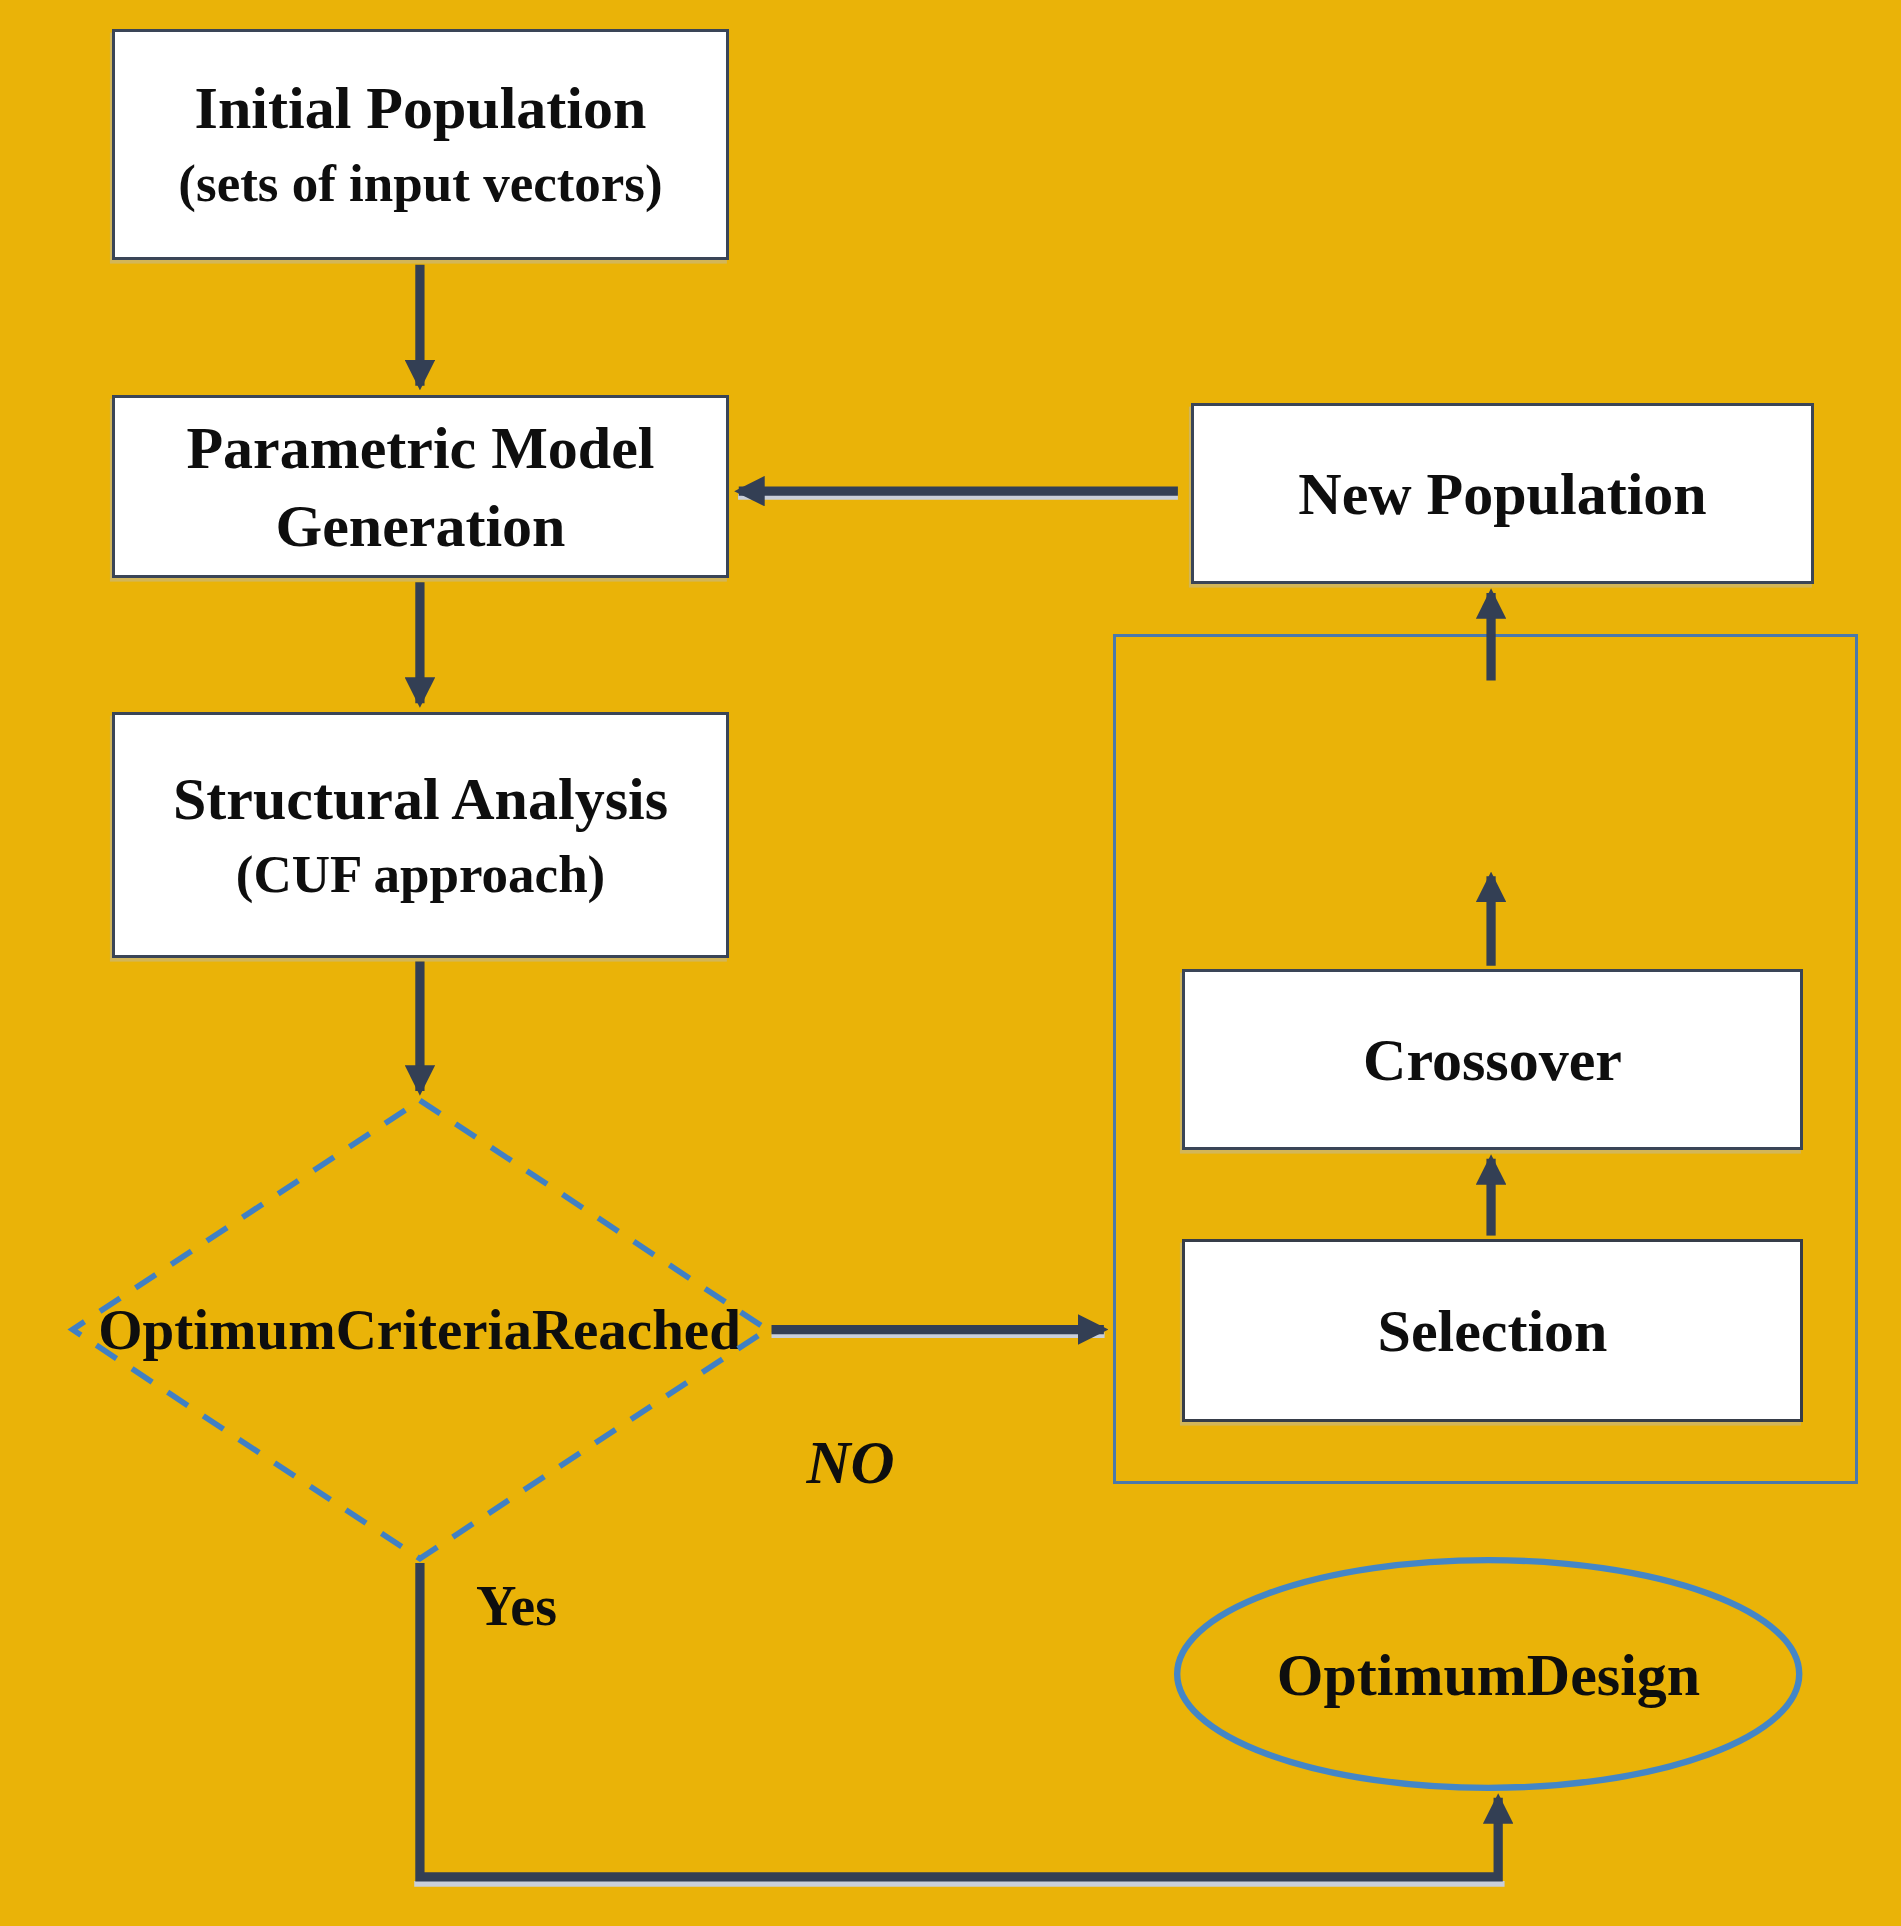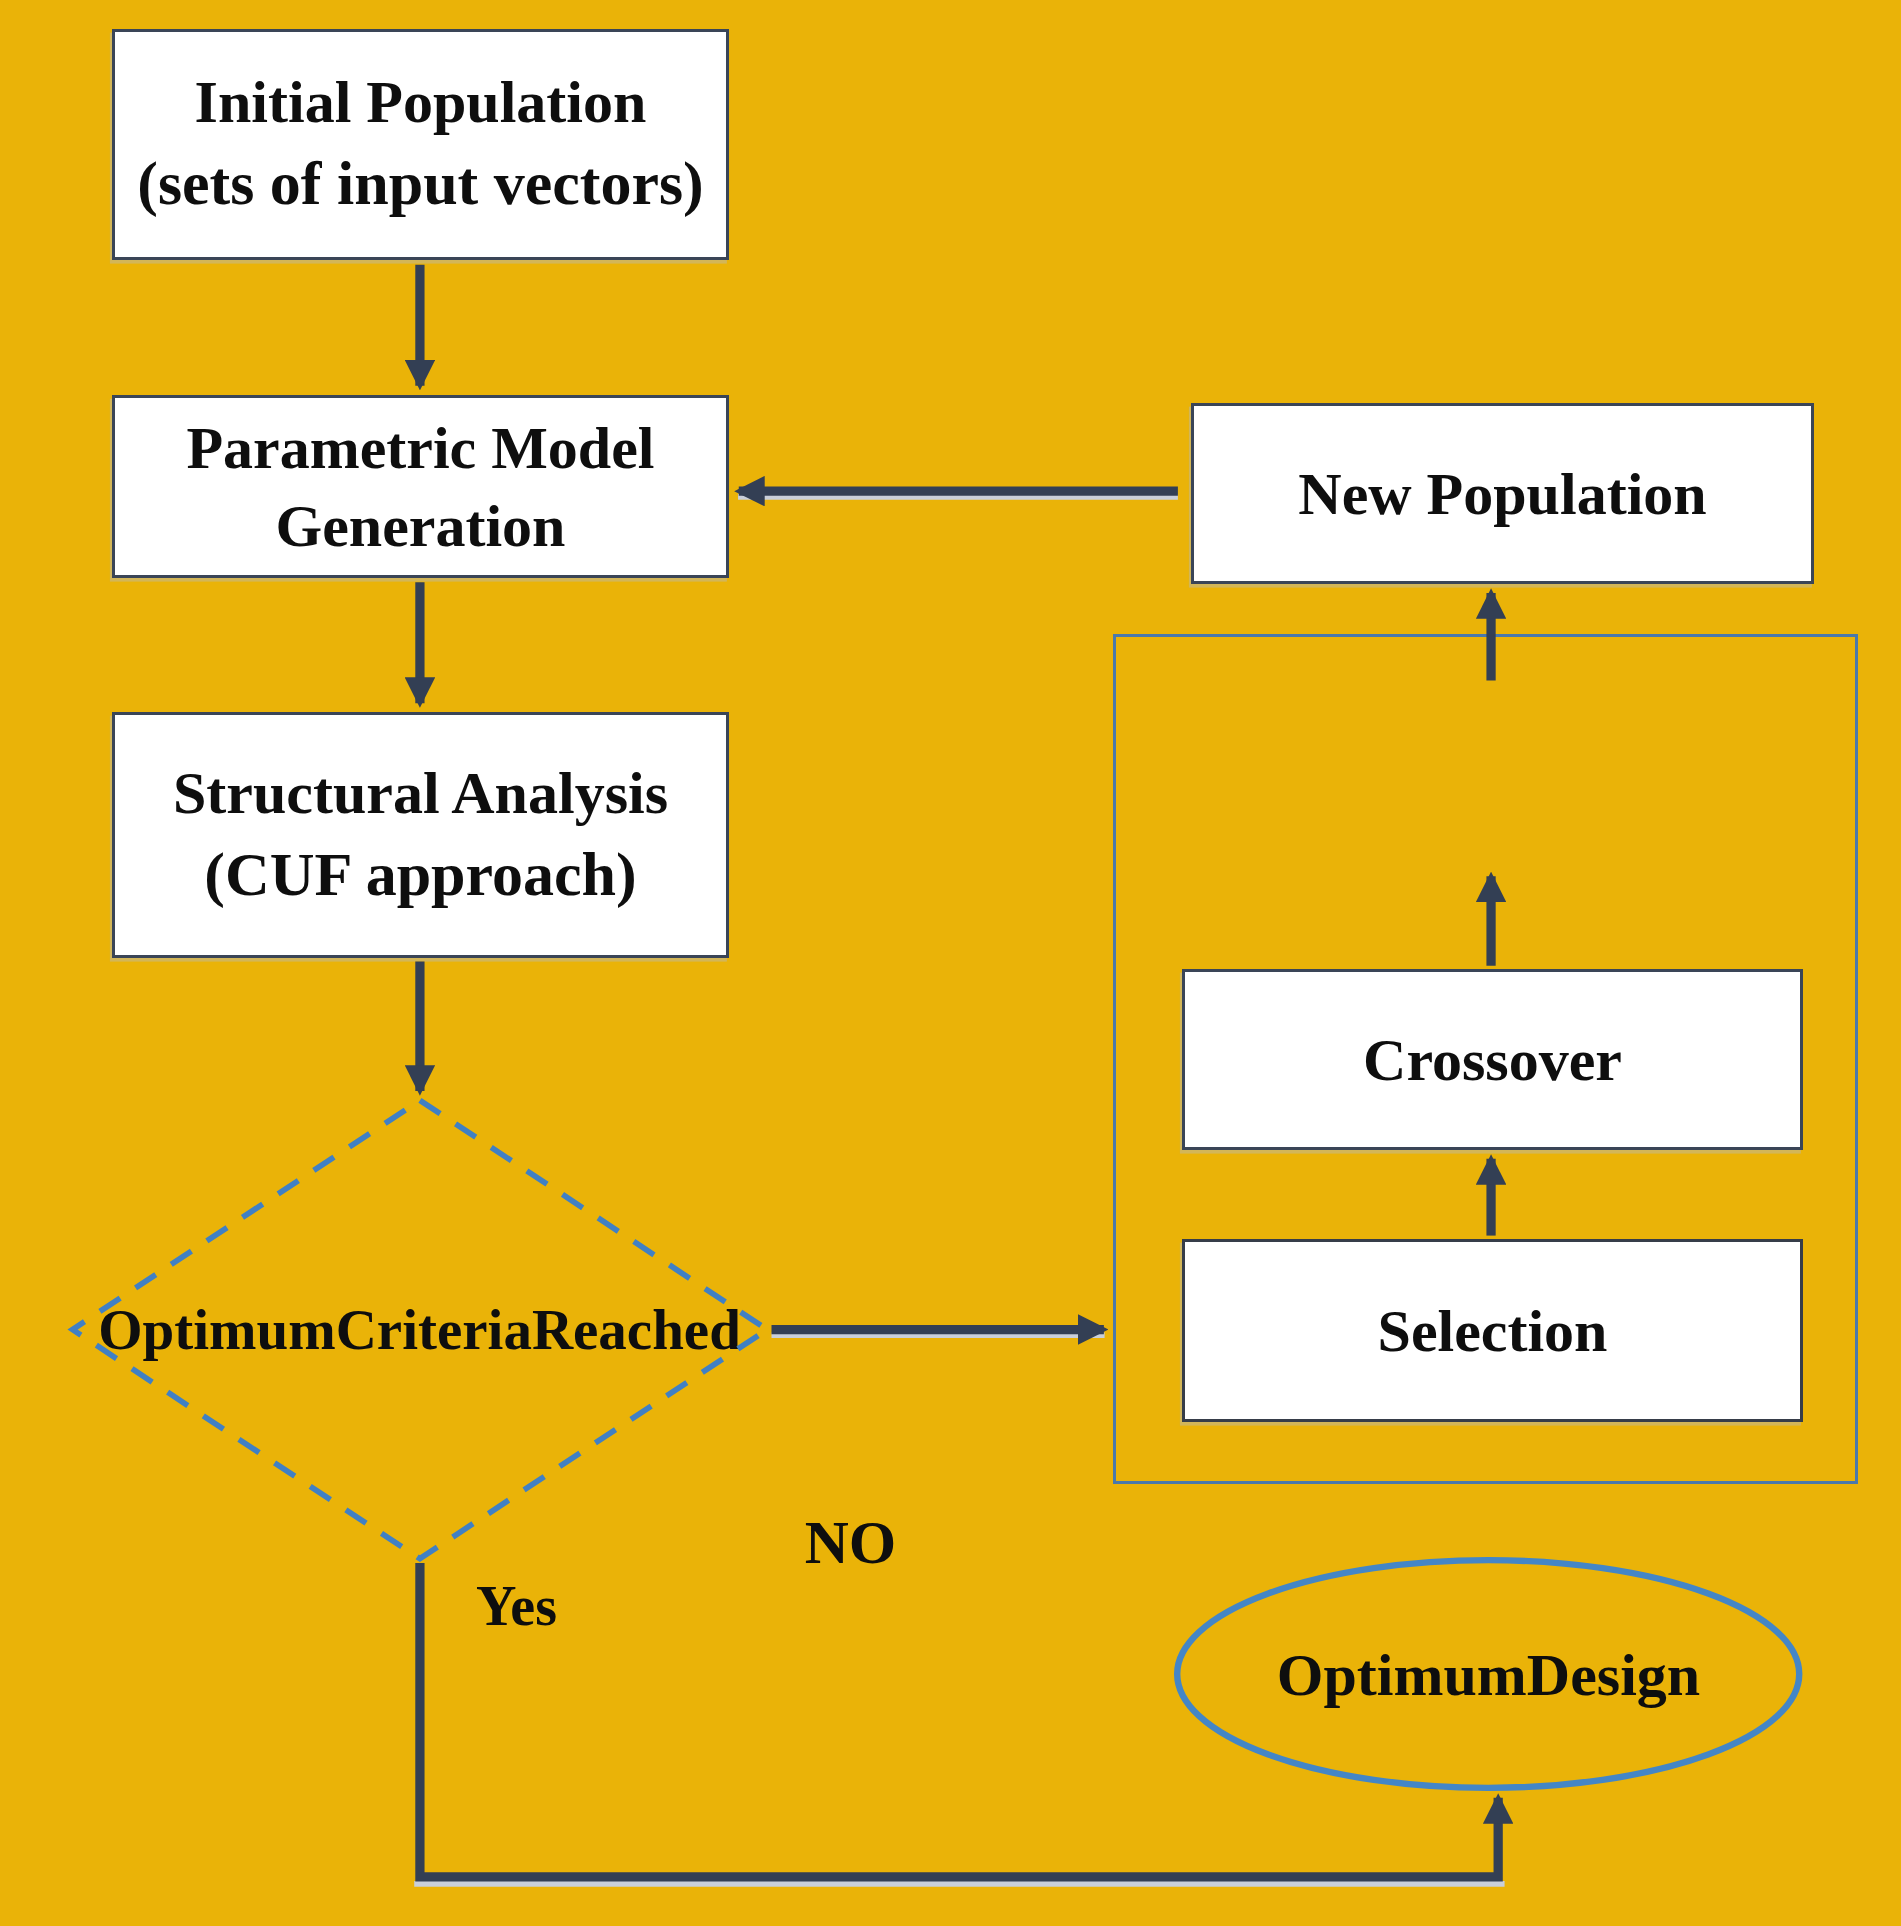--- a/index.html
+++ b/index.html
@@ -22,21 +22,21 @@
     display:flex;flex-direction:column;align-items:center;justify-content:center;
     text-align:center;font-weight:bold;
     box-shadow:-2.1px 3.6px 0 rgba(178,186,200,0.42);
   }
   .box.selection{border-color:var(--selection-border);}
   .ga-container{
     position:absolute;box-sizing:border-box;background:transparent;
     border:3.6px solid var(--container-border);
   }
   .label-main{font-size:60px;line-height:1.30;white-space:nowrap;}
-  .label-sub{font-size:62px;line-height:1.36;white-space:nowrap;}
+  .label-sub{font-size:53px;line-height:1.36;white-space:nowrap;}
   .float-label{
     position:absolute;display:flex;flex-direction:row;align-items:center;justify-content:center;
     text-align:center;font-weight:bold;color:var(--text);
   }
   .decision-text{font-size:57px;line-height:1.32;}
   .terminal-text{font-size:60px;line-height:1.30;}
   .edge-word-no{font-size:61px;}
   .edge-word-yes{font-size:56px;}
   svg.overlay{position:absolute;left:0;top:0;pointer-events:none;}
   svg .arrow{stroke:var(--arrow);stroke-width:13;fill:none;}
@@ -83,21 +83,21 @@
     <span>Optimum</span>
     <span>Criteria</span>
     <span>Reached</span>
   </div>
 
   <div class="float-label terminal-text" style="left:1275px;top:1587px;width:427px;height:175px;">
     <span>Optimum</span>
     <span>Design</span>
   </div>
 
-  <div class="float-label edge-word-no" style="left:765px;top:1504px;width:171px;height:78px;">
+  <div class="float-label edge-word-no" style="left:765px;top:1424px;width:171px;height:78px;font-style:italic;">
     <span>NO</span>
   </div>
 
   <div class="float-label edge-word-yes" style="left:438px;top:1567px;width:157px;height:78px;">
     <span>Yes</span>
   </div>
 
   <svg class="overlay" width="1901" height="1926" viewBox="0 0 2671 2706">
     <defs>
       <marker id="ah" viewBox="0 0 10 10" refX="8.5" refY="5" markerWidth="3.3" markerHeight="3.3" orient="auto-start-reverse">

